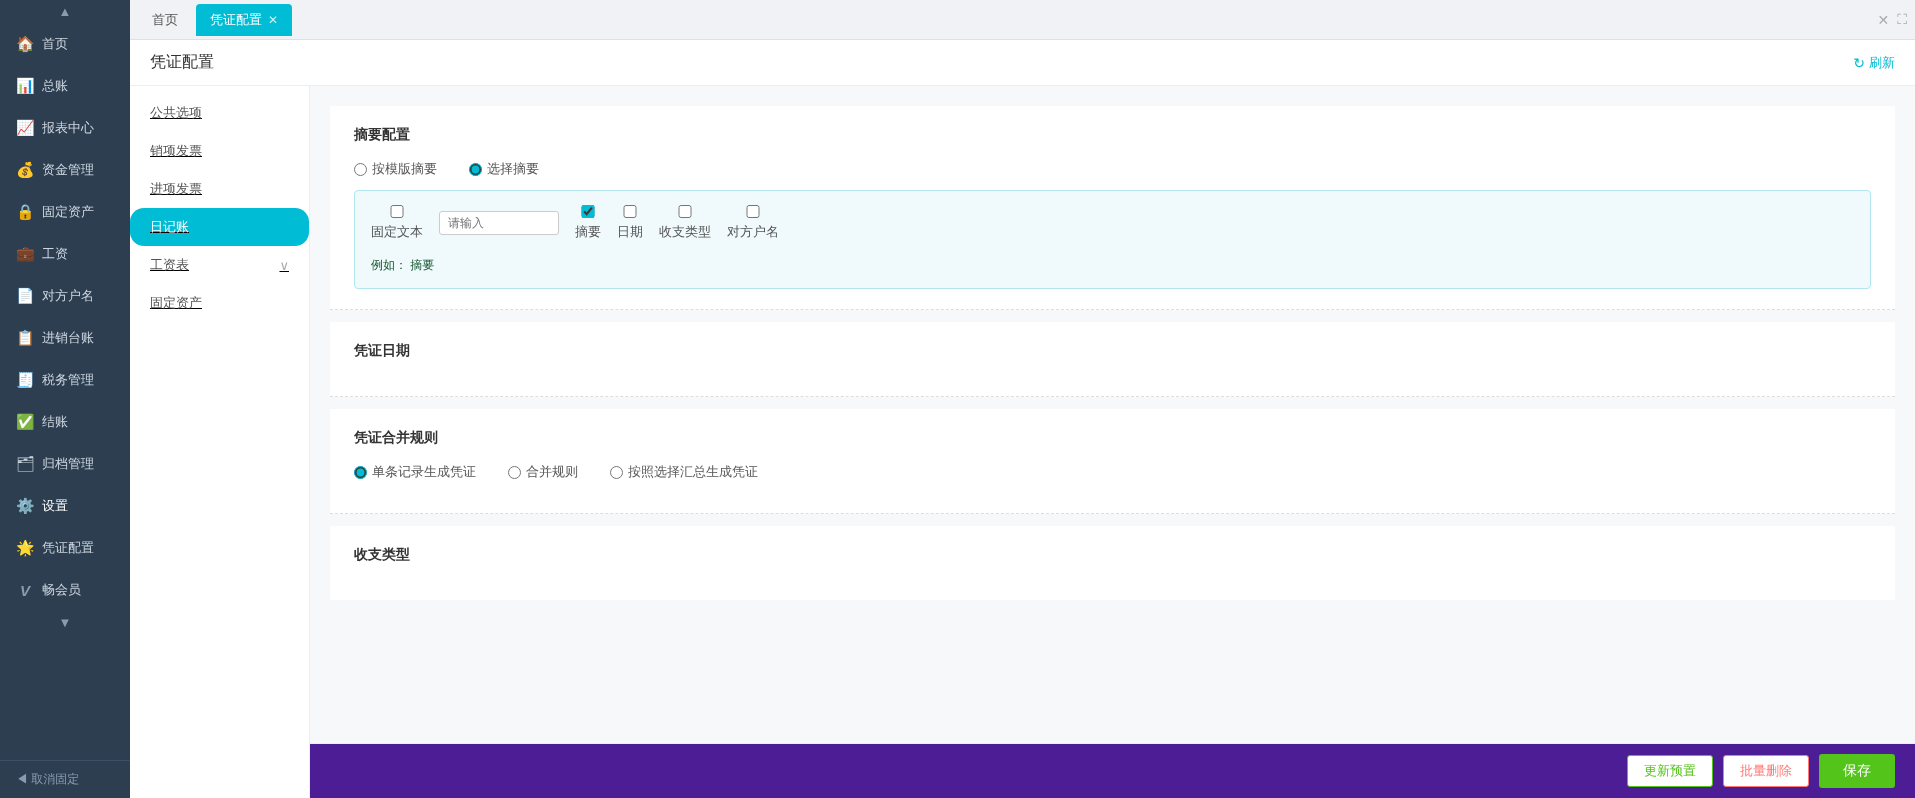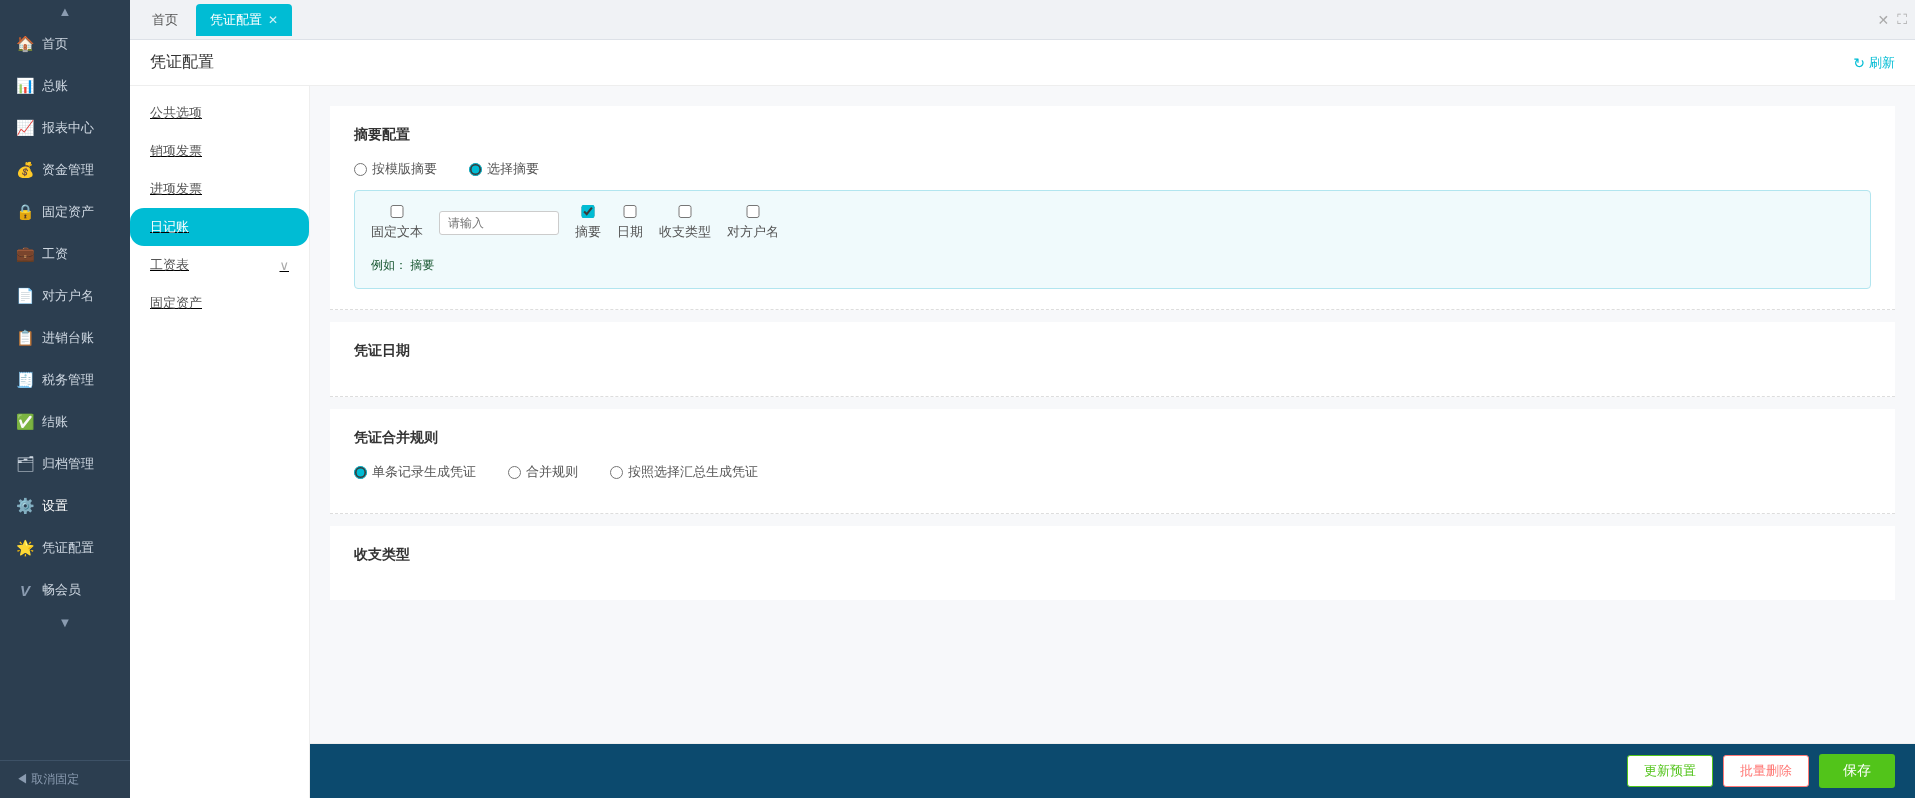--- a/index.html
+++ b/index.html
@@ -213,21 +213,21 @@
       font-size: 12px;
       margin-top: 16px;
     }
 
     
     .bottom-bar {
       position: absolute;
       bottom: 0;
       right: 0;
       width: calc(100% - 0px);
-      background: #0c4a6e;
+      background: #4c1d95;
       border-top: 1px solid #eee;
       padding: 10px 20px;
       display: flex;
       justify-content: flex-end;
       gap: 10px;
       align-items: center;
     }
     .btn {
       padding: 6px 16px;
       border-radius: 3px;

